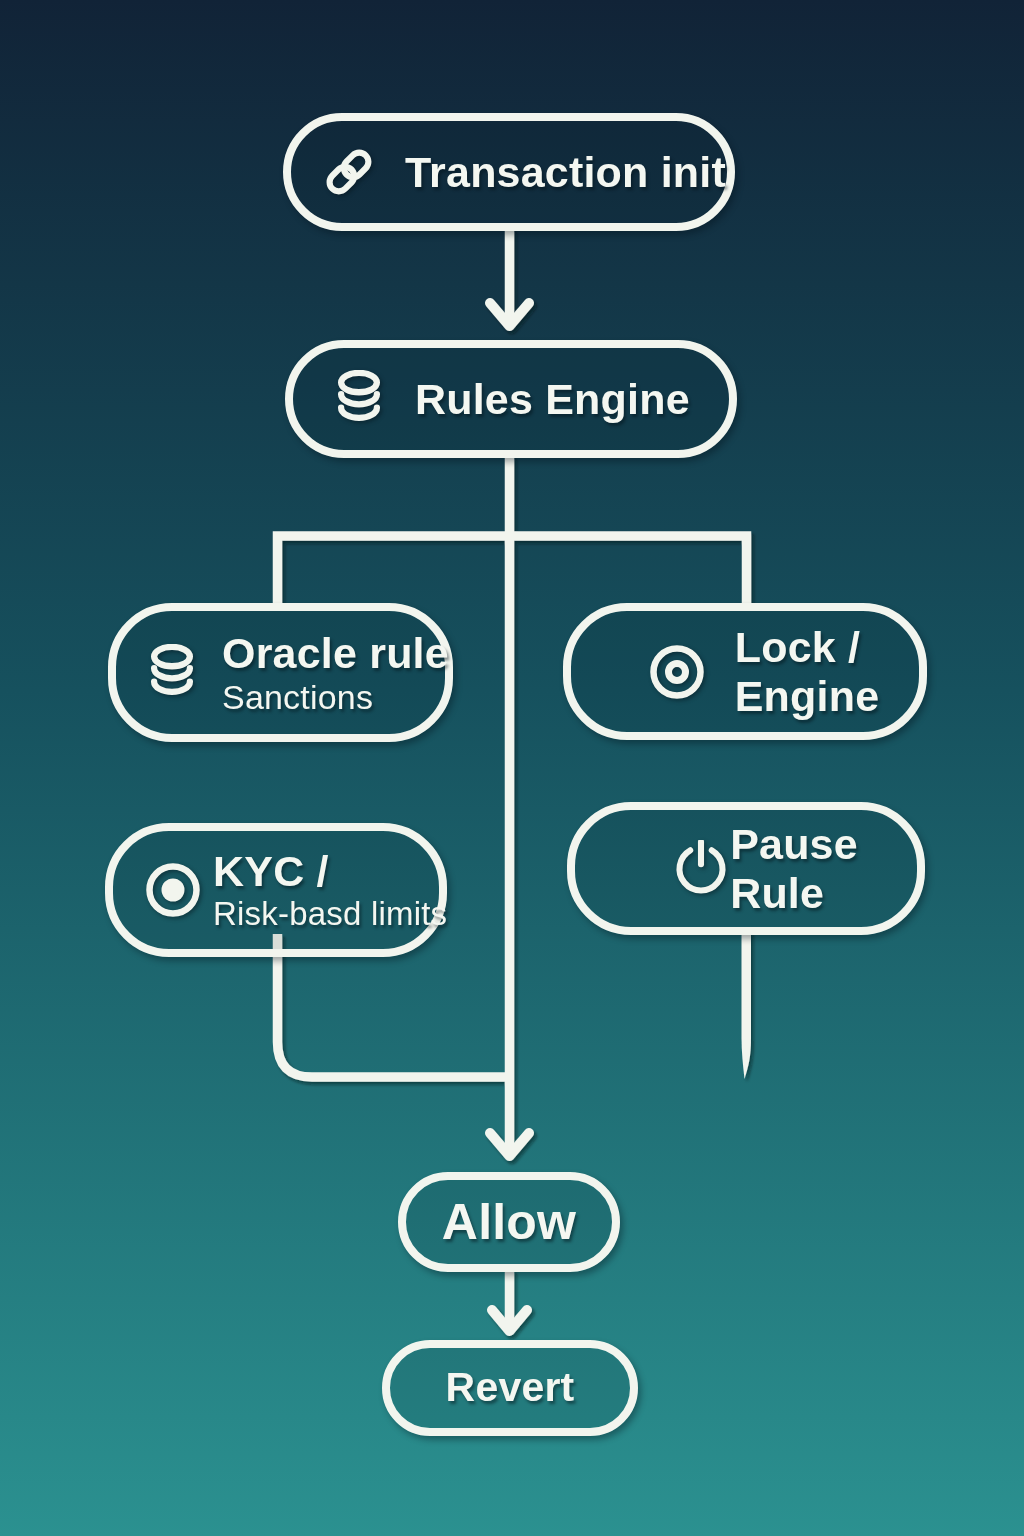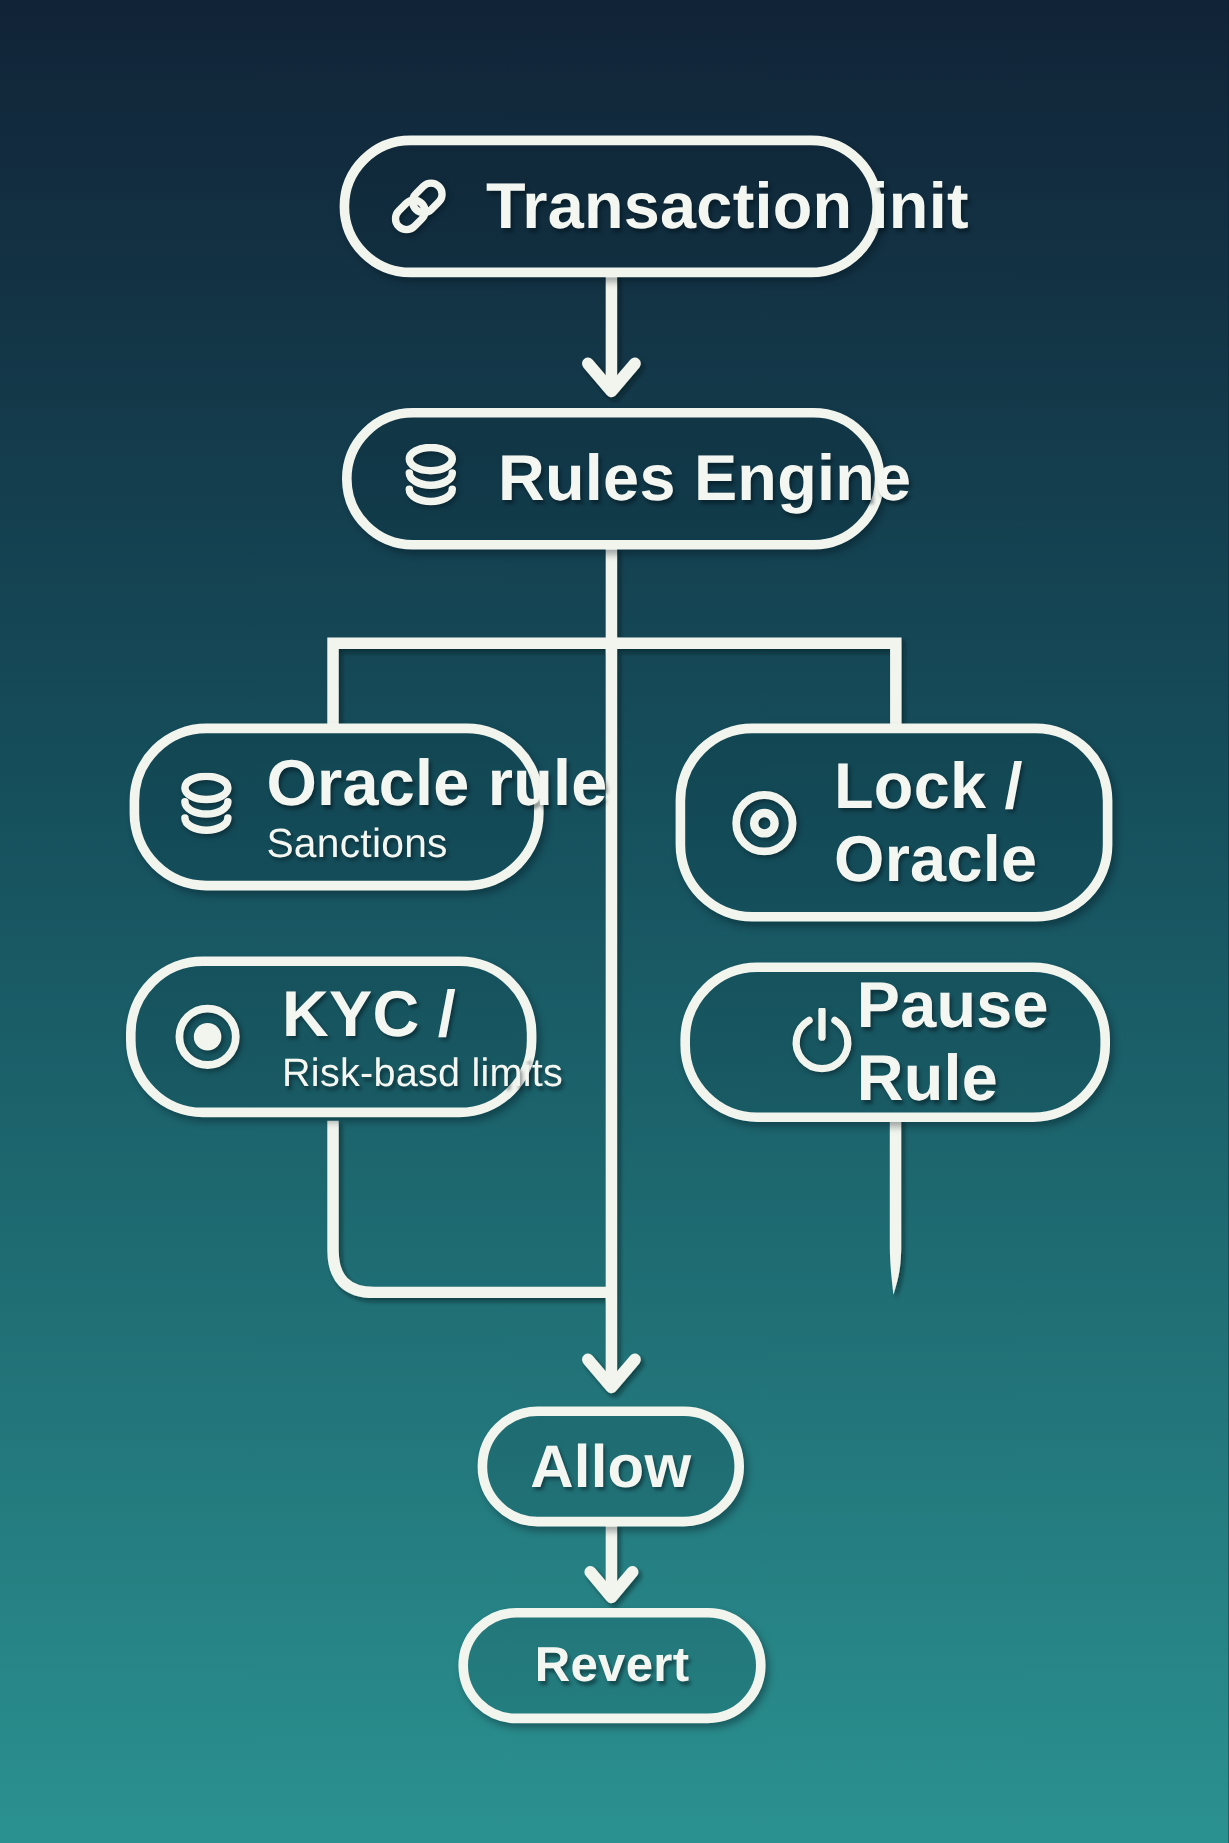--- a/index.html
+++ b/index.html
@@ -23,21 +23,21 @@
   .round{border-radius:64px;}
   .node .icon{
     flex:0 0 auto;display:flex;align-items:center;justify-content:center;
     filter:drop-shadow(2px 2px 2px rgba(3,15,22,0.45));
   }
   .node .icon svg{display:block;}
   .label{
     text-shadow:2px 3px 3px rgba(3,15,22,0.45);
     white-space:nowrap;line-height:1.12;
   }
-  .main{font-size:54px;font-weight:700;letter-spacing:0.2px;}
+  .main{font-size:43px;font-weight:700;letter-spacing:0.2px;}
   .sub{font-size:34px;font-weight:400;letter-spacing:0.2px;}
   .lines{display:flex;flex-direction:column;justify-content:center;}
   .center-label{width:100%;text-align:center;justify-content:center;display:flex;}
   svg .wire{stroke:var(--stroke,#f2f5ee);fill:none;}
 </style>
 </head>
 <body>
 
 <div class="stage" style="--bg-top: #112337; --bg-mid: #16515e; --bg-bot: #2b9190; --stroke: #f2f5ee; --text: #f4f7f1;">
 
@@ -96,34 +96,34 @@
         <path d="M-18.5 -5 A 18.5 10.5 0 0 0 18.5 -5"></path>
         <path d="M-18.5 9  A 18.5 10.5 0 0 0 18.5 9"></path>
       </svg>
     </span>
     <span class="lines">
       <span class="label main">Oracle rule</span>
       <span class="label sub">Sanctions</span>
     </span>
   </div>
 
-  <div class="node round" style="left:563px;top:603px;width:364px;height:165px;padding-left:38px;gap:30px;">
+  <div class="node round" style="left:563px;top:603px;width:364px;height:137px;padding-left:38px;gap:30px;justify-content:center;">
     <span class="icon">
       <svg width="56" height="56" viewBox="-28 -28 56 56" fill="none" stroke="#f2f5ee">
         <circle cx="0" cy="0" r="23.5" stroke-width="6.5"></circle>
         <circle cx="0" cy="0" r="8.5" stroke-width="7"></circle>
       </svg>
     </span>
     <span class="lines">
       <span class="label main">Lock /</span>
-      <span class="label main">Oracle</span>
+      <span class="label main">Engine</span>
     </span>
   </div>
 
-  <div class="node round" style="left:105px;top:797px;width:342px;height:134px;padding-left:32px;gap:34px;">
+  <div class="node round" style="left:105px;top:823px;width:342px;height:134px;padding-left:32px;gap:12px;">
     <span class="icon">
       <svg width="56" height="56" viewBox="-28 -28 56 56">
         <circle cx="0" cy="0" r="23.5" fill="none" stroke="#f2f5ee" stroke-width="6.5"></circle>
         <circle cx="0" cy="0" r="11.5" fill="#f2f5ee"></circle>
       </svg>
     </span>
     <span class="lines">
       <span class="label main">KYC /</span>
       <span class="label sub" style="font-size:33px;">Risk-basd limits</span>
     </span>

